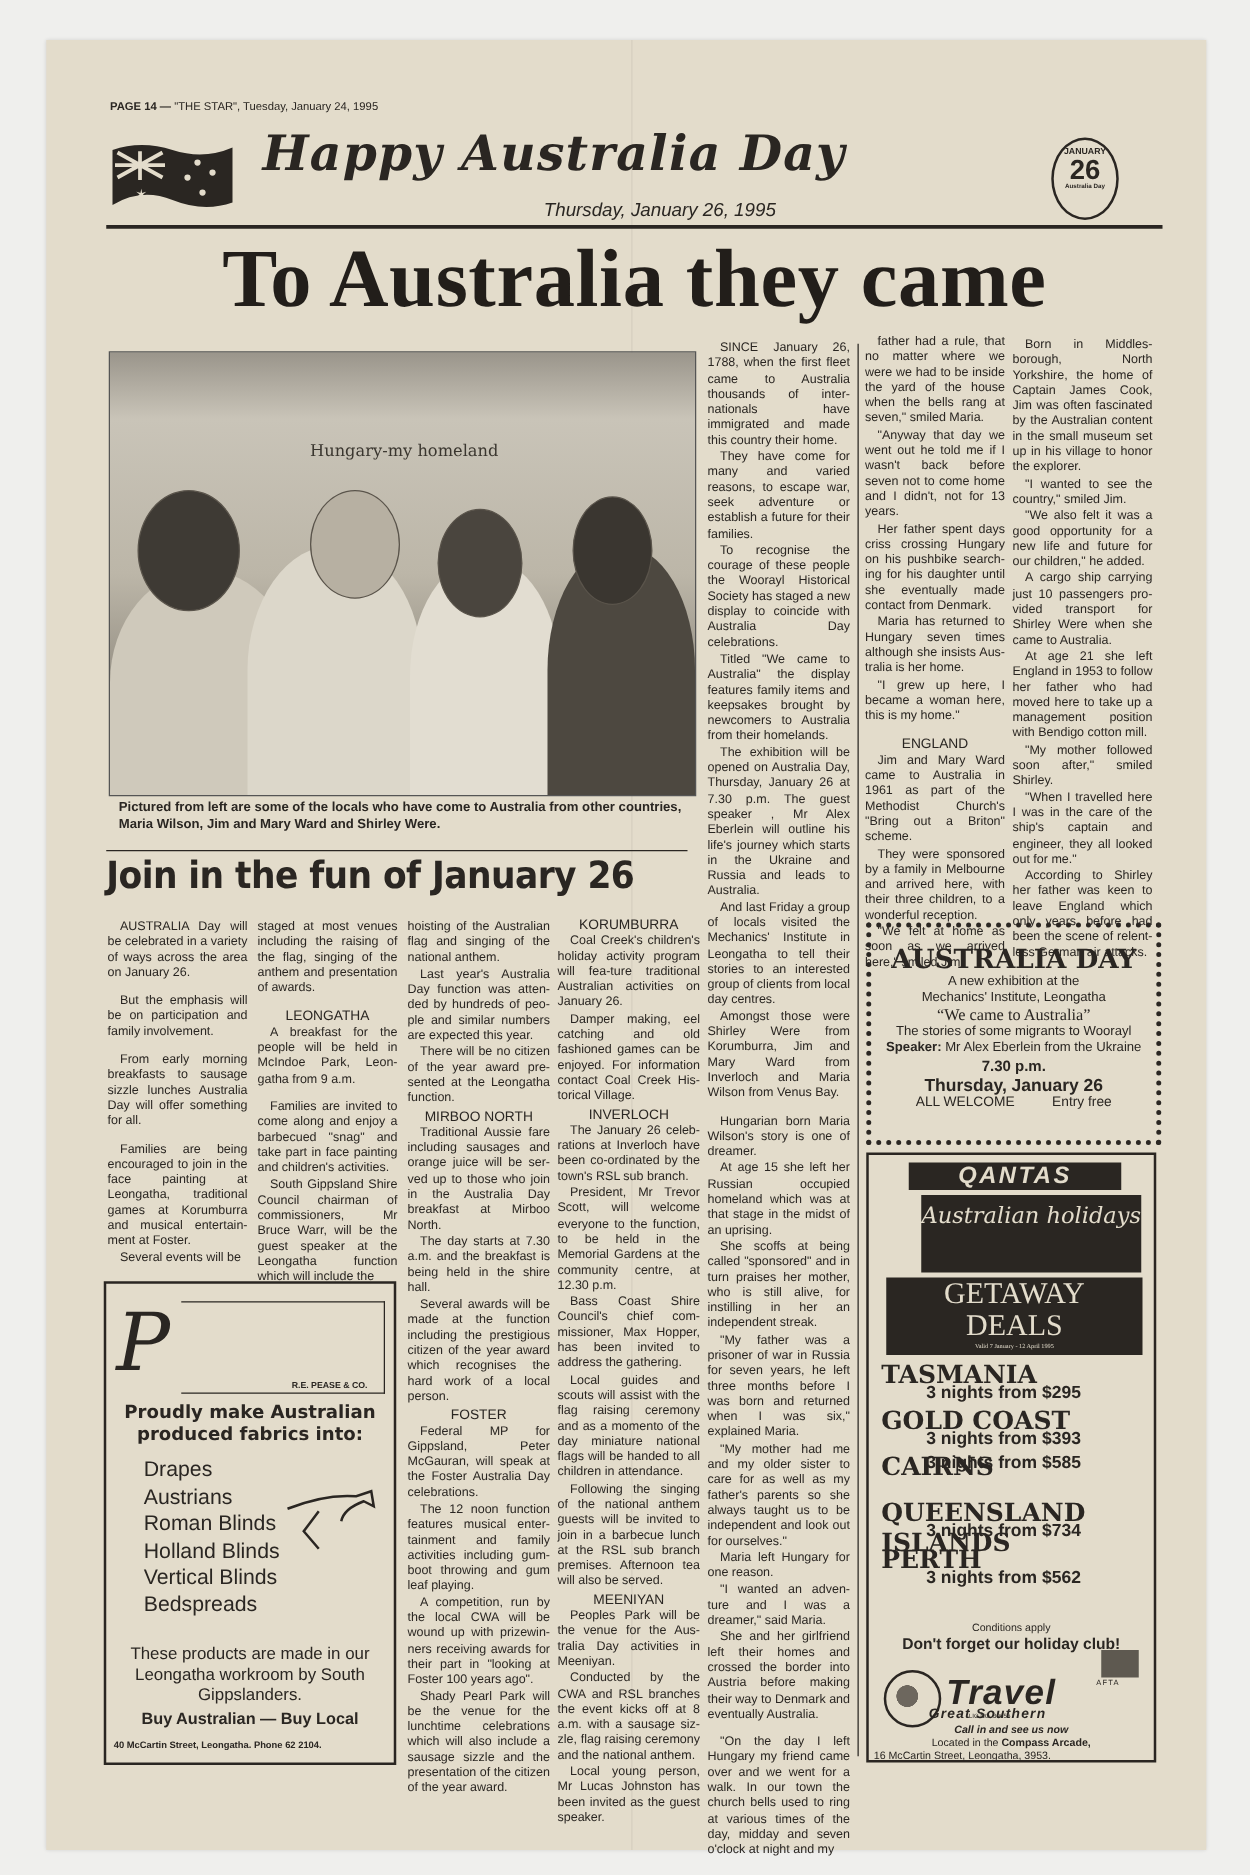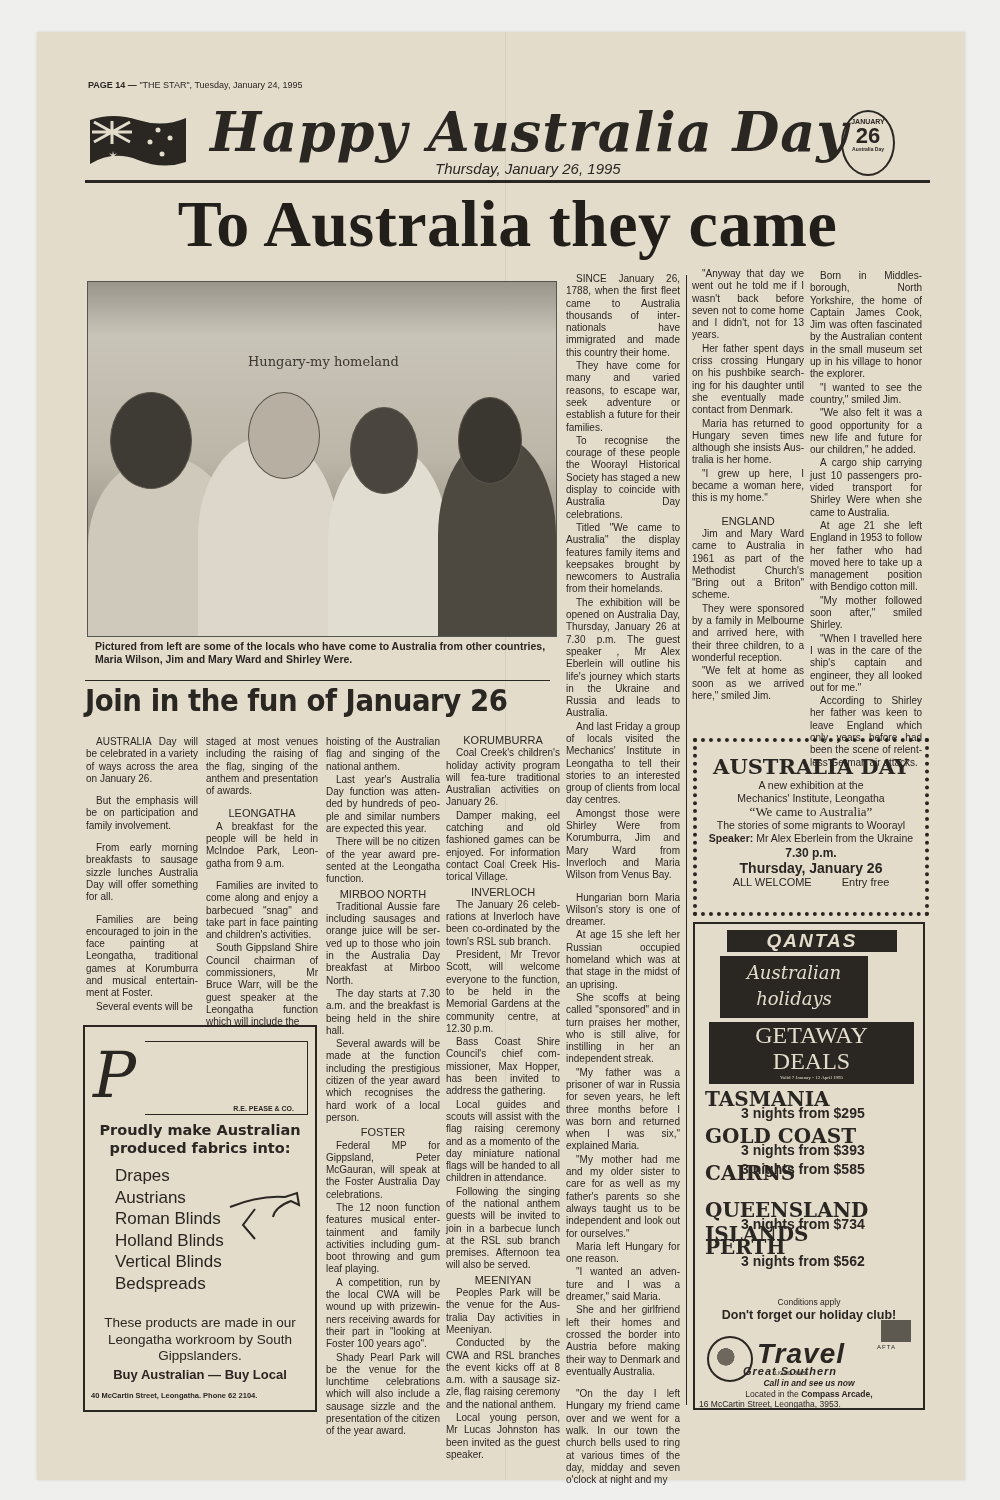--- a/index.html
+++ b/index.html
@@ -4,21 +4,21 @@
 <style>
   html, body { margin:0; padding:0; }
   body { width:1000px; height:1500px; background:#efefed; position:relative; overflow:hidden; font-family:"Liberation Sans", sans-serif; color:#2a2622; }
   .paper { position:absolute; left:37px; top:32px; width:928px; height:1448px; background:#e3dccb; box-shadow:0 0 3px rgba(0,0,0,0.12); }
   .fold { position:absolute; left:505px; top:32px; width:1px; height:1448px; background:rgba(0,0,0,0.06); }
   .abs { position:absolute; }
   .pageline { left:88px; top:80px; font-size:9px; font-weight:bold; letter-spacing:0; }
   .pageline span { font-weight:normal; }
   .masthead { left:85px; top:100px; width:845px; height:80px; }
   .flag-icon { position:absolute; left:3px; top:12px; width:100px; height:56px; }
-  .happy { position:absolute; left:125px; top:0px; font-family:"DejaVu Serif", serif; font-weight:bold; font-style:italic; font-size:54px; letter-spacing:1px; color:#2a2622; }
+  .happy { position:absolute; left:125px; top:0px; font-family:"DejaVu Serif", serif; font-weight:bold; font-style:italic; font-size:39px; letter-spacing:1px; color:#2a2622; }
   .date26 { position:absolute; left:350px; top:60px; font-style:italic; font-size:15px; }
   .badge26 { position:absolute; left:756px; top:10px; width:50px; height:62px; border:2px solid #2a2622; border-radius:50%; text-align:center; font-weight:bold; line-height:1; }
   .badge26 .m { font-size:7px; margin-top:6px; display:block; }
   .badge26 .d { font-size:22px; display:block; }
   .badge26 .t { font-size:5px; display:block; }
   .rule1 { left:85px; top:180px; width:845px; height:3px; background:#2a2622; }
   .headline { left:85px; top:186px; width:845px; text-align:center; font-family:"Liberation Serif", serif; font-weight:bold; font-size:66px; letter-spacing:0.5px; color:#221e1a; }
   .photo { left:87px; top:281px; width:468px; height:354px; background:linear-gradient(180deg,#9a958b 0%, #c9c4b8 15%, #bcb6a8 50%, #6f6a61 100%); border:1px solid #555; overflow:hidden; }
   .photo .sign { position:absolute; left:160px; top:72px; font-family:"DejaVu Serif", serif; font-size:13px; color:#3a362f; }
   .person { position:absolute; bottom:0; background:#d8d3c6; border-radius:50% 50% 0 0; }
@@ -44,21 +44,21 @@
   .ad-pease .addr { position:absolute; left:6px; top:364px; font-size:7.5px; font-weight:bold; }
   .ad-aus { left:693px; top:738px; width:228px; height:170px; border:4px dotted #2a2622; text-align:center; }
   .ad-aus .t1 { font-family:"DejaVu Serif", serif; font-weight:bold; font-size:21px; margin-top:12px; letter-spacing:0; }
   .ad-aus .l { font-size:10.5px; line-height:12.5px; }
   .ad-aus .q { font-family:"Liberation Serif", serif; font-size:13px; line-height:15px; }
   .ad-aus .b { font-weight:bold; font-size:12px; margin-top:2px; }
   .ad-aus .b2 { font-weight:bold; font-size:14px; }
   .ad-aus .row { font-size:11px; display:flex; justify-content:center; gap:30px; }
   .ad-qantas { left:693px; top:922px; width:228px; height:484px; border:2px solid #2a2622; }
   .qantas-logo { position:absolute; left:32px; top:6px; width:170px; height:22px; background:#2a2622; color:#e3dccb; font-weight:bold; font-style:italic; font-size:19px; text-align:center; line-height:22px; letter-spacing:2px; }
-  .aus-hol { position:absolute; left:25px; top:32px; width:148px; height:62px; background:#2a2622; color:#e3dccb; font-family:"DejaVu Serif", serif; font-style:italic; font-size:18px; line-height:26px; text-align:center; padding-top:4px; box-sizing:border-box; }
+  .aus-hol { position:absolute; left:42px; top:32px; width:176px; height:62px; background:#2a2622; color:#e3dccb; font-family:"DejaVu Serif", serif; font-style:italic; font-size:18px; line-height:26px; text-align:center; padding-top:4px; box-sizing:border-box; }
   .getaway { position:absolute; left:14px; top:98px; width:205px; height:62px; background:#2a2622; color:#e3dccb; font-family:"Liberation Serif", serif; font-size:24px; line-height:26px; text-align:center; }
   .getaway .v { font-size:5px; line-height:7px; display:block; }
   .dest { position:absolute; left:10px; font-family:"DejaVu Serif", serif; font-weight:bold; font-size:20px; }
   .price { position:absolute; left:46px; font-weight:bold; font-size:14px; }
   .cond { position:absolute; left:0; top:373px; width:228px; text-align:center; font-size:8.5px; }
   .club { position:absolute; left:0; top:384px; width:228px; text-align:center; font-weight:bold; font-size:12.5px; }
   .gst { position:absolute; left:48px; top:402px; font-weight:bold; font-style:italic; font-size:11px; letter-spacing:1px;margin-top:39px; }
   .travel { position:absolute; left:62px; top:414px; font-weight:bold; font-style:italic; font-size:28px; letter-spacing:1px; }
   .globe-icon { position:absolute; left:12px; top:412px; width:42px; height:42px; border:2px solid #2a2622; border-radius:50%; background:radial-gradient(circle at 40% 45%, #6d675e 0 25%, transparent 26%); }
   .afta { position:absolute; left:186px; top:396px; width:30px; height:22px; background:#5e5950; }
@@ -126,20 +126,21 @@
   <p>"My father was a prisoner of war in Russia for seven years, he left three months before I was born and returned when I was six," explained Maria.</p>
   <p>"My mother had me and my older sister to care for as well as my father's parents so she always taught us to be independent and look out for ourselves."</p>
   <p>Maria left Hungary for one reason.</p>
   <p>"I wanted an adven-ture and I was a dreamer," said Maria.</p>
   <p class="gap">She and her girlfriend left their homes and crossed the border into Austria before making their way to Denmark and eventually Australia.</p>
   <p>"On the day I left Hungary my friend came over and we went for a walk. In our town the church bells used to ring at various times of the day, midday and seven o'clock at night and my</p>
 </div>
 <div class="vr" style="left:686px;top:275px;height:1130px;"></div>
 
 <div class="col" style="left:692px;top:268px;width:112px;">
+  <p>father had a rule, that no matter where we were we had to be inside the yard of the house when the bells rang at seven," smiled Maria.</p>
   <p>"Anyway that day we went out he told me if I wasn't back before seven not to come home and I didn't, not for 13 years.</p>
   <p>Her father spent days criss crossing Hungary on his pushbike search-ing for his daughter until she eventually made contact from Denmark.</p>
   <p>Maria has returned to Hungary seven times although she insists Aus-tralia is her home.</p>
   <p class="gap">"I grew up here, I became a woman here, this is my home."</p>
   <h4>ENGLAND</h4>
   <p>Jim and Mary Ward came to Australia in 1961 as part of the Methodist Church's "Bring out a Briton" scheme.</p>
   <p>They were sponsored by a family in Melbourne and arrived here, with their three children, to a wonderful reception.</p>
   <p>"We felt at home as soon as we arrived here," smiled Jim.</p>
 </div>
 

